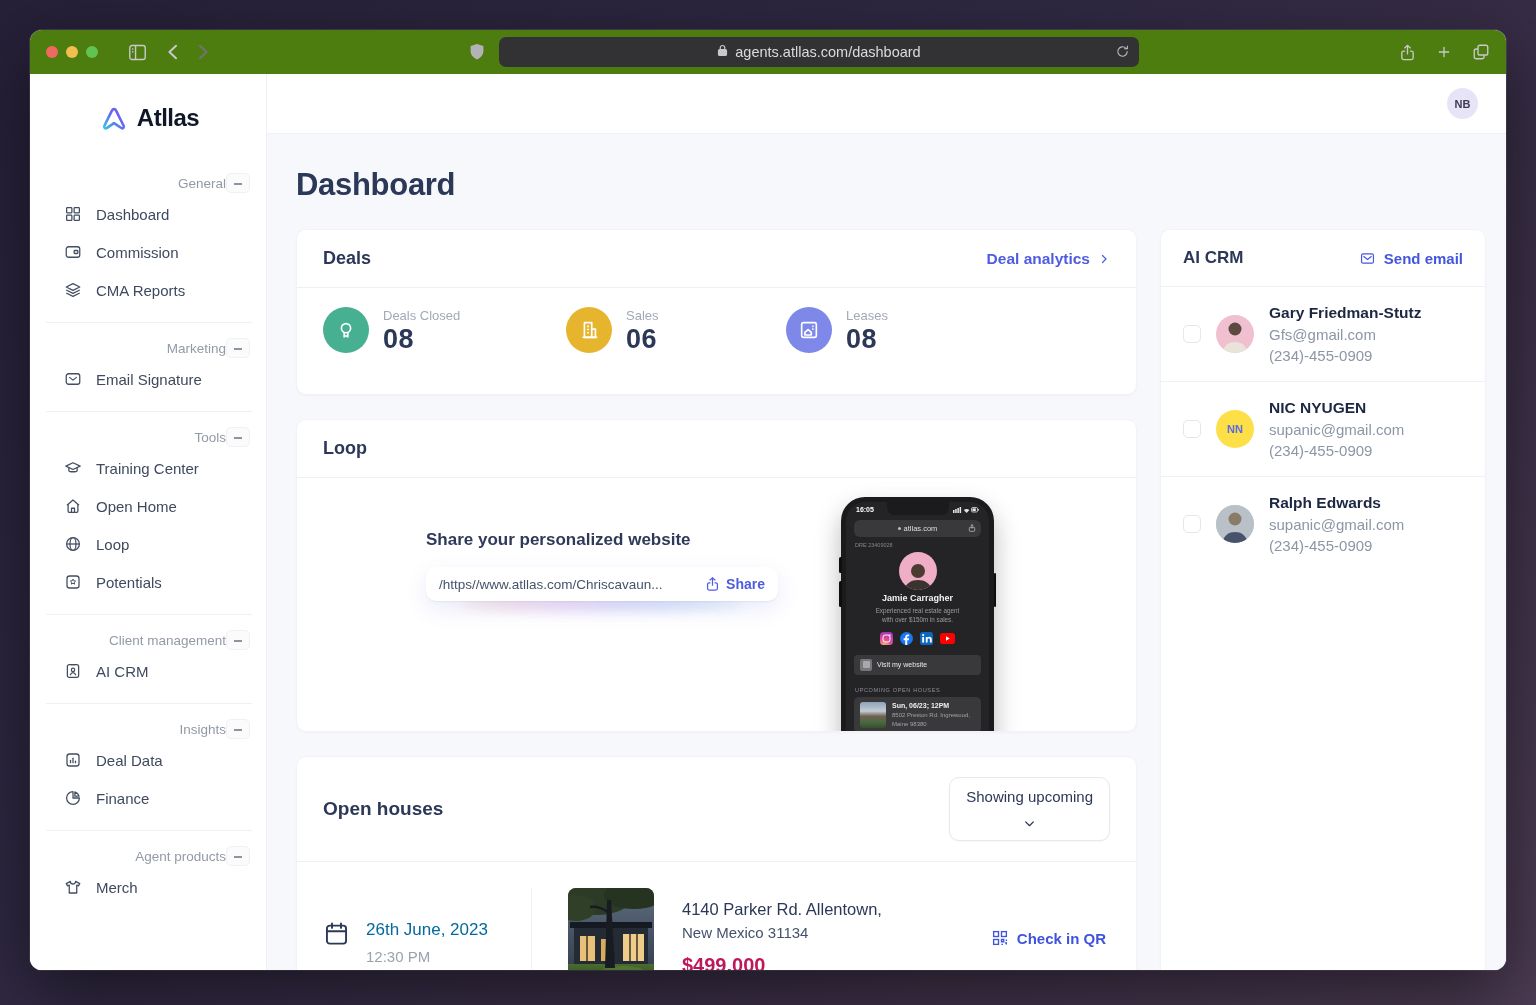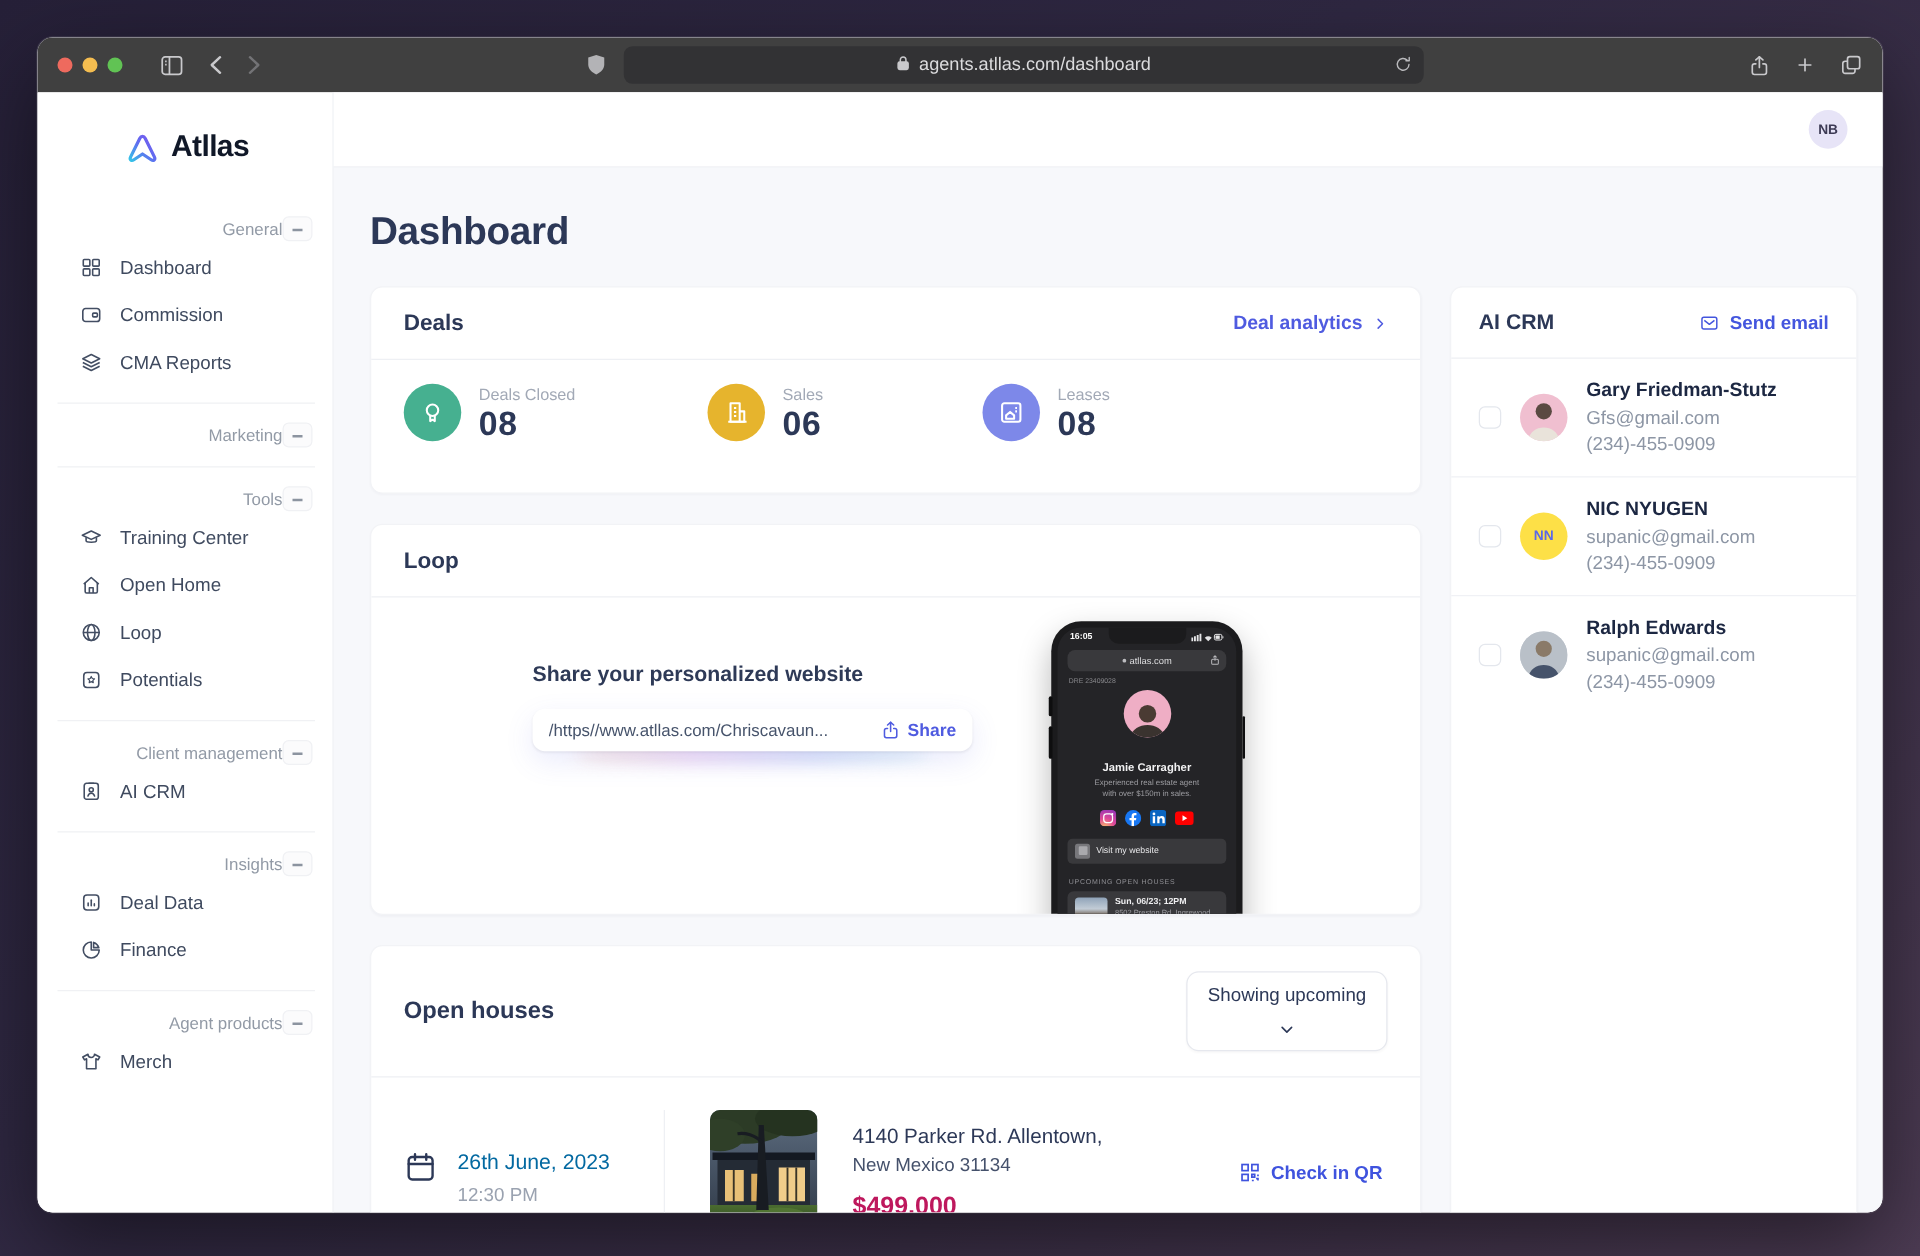--- a/index.html
+++ b/index.html
@@ -9,21 +9,21 @@
     background:linear-gradient(140deg,#262038 0%,#2f2842 40%,#3c3048 70%,#4d3c54 100%);
     position:relative;
   }
   .window {
     position:absolute; left:30px; top:30px; width:1476px; height:940px;
     border-radius:12px; overflow:hidden;
     box-shadow:0 24px 70px rgba(0,0,0,.5), 0 0 0 1px rgba(255,255,255,.12);
     background:#fff;
   }
   
-  .chrome { height:44px; background:#404040; display:flex; align-items:center; padding:0 16px; }
+  .chrome { height:44px; background:#4d7c0f; display:flex; align-items:center; padding:0 16px; }
   .tl { display:flex; gap:8px; }
   .tl span { width:12px; height:12px; border-radius:50%; display:block; }
   .tl .r { background:#ee6a5e; } .tl .y { background:#f4bd50; } .tl .g { background:#61c354; }
   .c-ic { color:#c9c9cc; display:flex; align-items:center; }
   .c-ic.dim { color:#737376; }
   .chrome .grp { display:flex; align-items:center; gap:20px; }
   .urlbar {
     margin-left:14px; width:640px; height:30px; background:#323234; border-radius:7px;
     display:flex; align-items:center; justify-content:center; gap:7px;
     color:#dbdbdd; font-size:14.5px; position:relative;
@@ -86,21 +86,21 @@
   .pbtn.b2 { left:-2px; top:84px; width:2.5px; height:26px; }
   .pbtn.b3 { right:-2px; top:76px; width:2.5px; height:34px; }
   .screen { width:100%; height:100%; background:#242427; border-radius:19px; overflow:hidden; position:relative; }
   .notch { position:absolute; top:0; left:50%; transform:translateX(-50%); width:62px; height:13px; background:#1b1b1d; border-radius:0 0 8px 8px; }
   .p-status { display:flex; justify-content:space-between; padding:4px 10px 0; color:#fff; font-size:7px; font-weight:700; }
   .p-url { margin:6px 8px 0; background:#39393c; border-radius:6px; height:17px; display:flex; align-items:center; justify-content:center;
     color:#dedee0; font-size:7.5px; gap:3px; position:relative; }
   .p-url .p-share-ic { position:absolute; right:5px; top:3px; color:#b9b9bc; }
   .p-dre { margin:5px 9px 0; font-size:5.5px; color:#86868a; }
   .p-avatar { width:38px; height:38px; border-radius:50%; margin:4px auto 0; background:#efaec5; overflow:hidden; display:flex; align-items:flex-end; justify-content:center; }
-  .p-name { margin-top:19px; text-align:center; color:#f2f2f3; font-size:9px; font-weight:700; }
+  .p-name { margin-top:3px; text-align:center; color:#f2f2f3; font-size:9px; font-weight:700; }
   .p-bio { margin-top:3px; text-align:center; color:#9c9ca1; font-size:6.3px; line-height:1.5; }
   .p-socials { display:flex; justify-content:center; gap:7px; margin-top:7px; align-items:center; }
   .p-visit { margin:10px 8px 0; background:#39393c; border-radius:4px; height:20px; display:flex; align-items:center; gap:5px; padding:0 6px; color:#e8e8ea; font-size:7px; }
   .p-visit-ic { width:12px; height:12px; border-radius:2px; background:#77777b; position:relative; }
   .p-visit-ic::after { content:""; position:absolute; inset:2.5px; border-radius:1px; background:#a9a9ad; }
   .p-upcoming { margin:12px 9px 4px; font-size:5.6px; letter-spacing:.6px; color:#8d8d92; }
   .p-oh { margin:2px 8px 0; background:#39393c; border-radius:5px; padding:5px 6px; display:flex; gap:6px; }
   .p-oh-thumb { width:26px; height:26px; border-radius:3px; flex:none;
     background:linear-gradient(180deg,#8fa3b8 0%,#c2ccd6 35%,#6f6052 55%,#4e6a43 75%,#35502c 100%); }
   .p-oh-dt { font-size:7px; font-weight:700; color:#f0f0f2; }
@@ -249,20 +249,27 @@
               <path d="M3 16l9 4.5 9-4.5"></path>
             </svg>
           <span>CMA Reports</span>
         </div>
       </div>
 
       <div class="sect">
         <div class="sect-head">
           <span class="sect-label">Marketing</span>
           <span class="collapse-btn"></span>
+        </div>
+        <div class="nav-item">
+          <svg width="18" height="18" viewBox="0 0 24 24" fill="none" stroke="#434e63" stroke-width="1.7" stroke-linejoin="round">
+              <rect x="3" y="5" width="18" height="14" rx="3"></rect>
+              <path d="M7 9.5l5 4 5-4"></path>
+            </svg>
+          <span>Email Signature</span>
         </div>
       </div>
 
       <div class="sect">
         <div class="sect-head">
           <span class="sect-label">Tools</span>
           <span class="collapse-btn"></span>
         </div>
         <div class="nav-item">
           <svg width="18" height="18" viewBox="0 0 24 24" fill="none" stroke="#434e63" stroke-width="1.7" stroke-linejoin="round">

